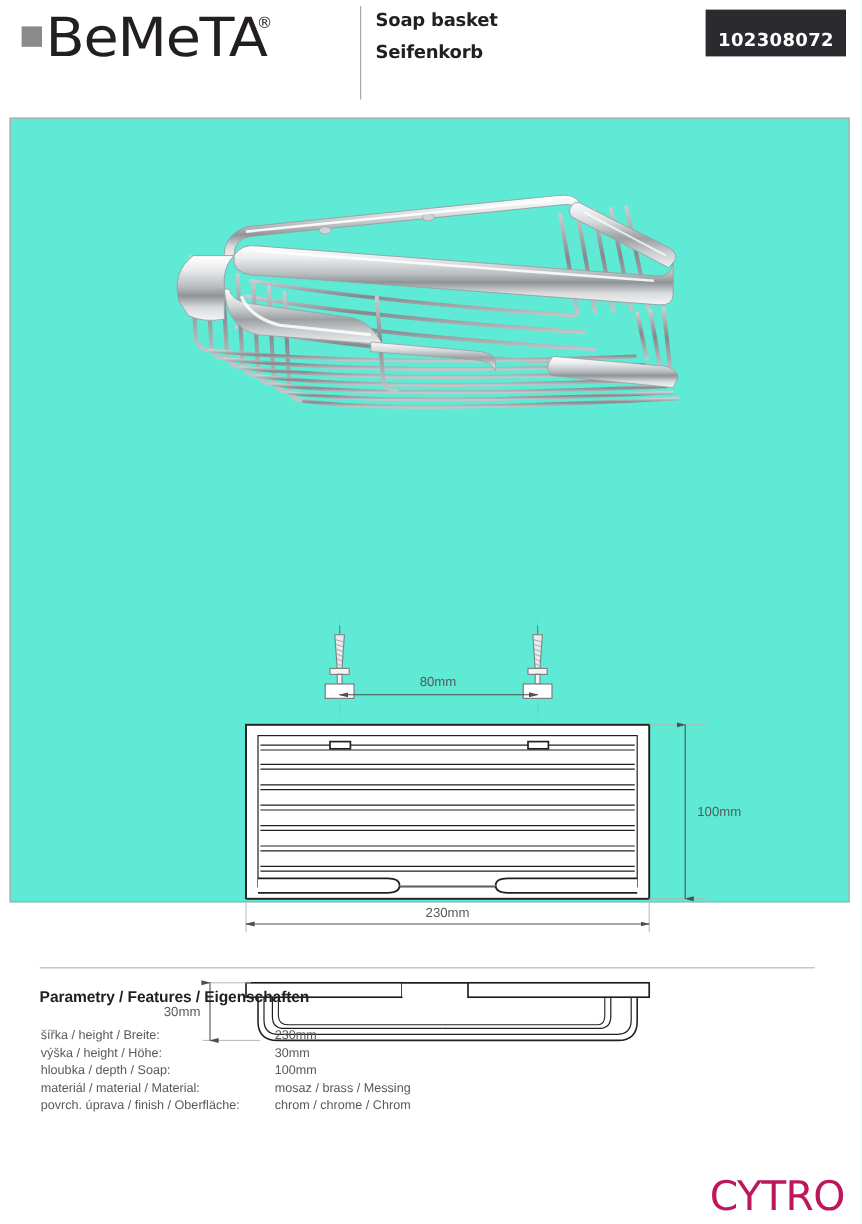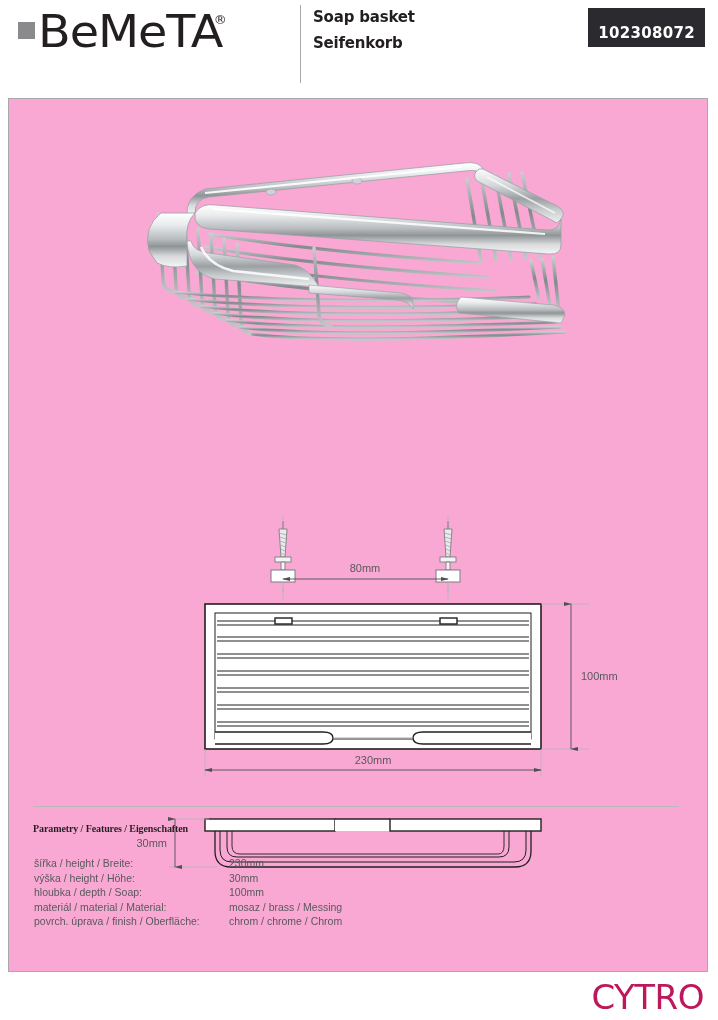--- a/index.html
+++ b/index.html
@@ -94,24 +94,24 @@
     padding: 16px 10px 5px 10px;
     line-height: 18px;
   }
 
   
   .sheet-box {
     position: absolute;
     left: 8px;
     top: 98px;
     width: 700px;
-    height: 874px;
+    height: 654px;
     border: 1px solid #a7a9ac;
     box-sizing: border-box;
-    background: #f9a8d4;
+    background: #5eead4;
     padding-left: 16px;
   }
 
   
   .photo-area {
     position: absolute;
     left: 0;
     top: 2px;
     width: 698px;
     height: 300px;
@@ -134,22 +134,22 @@
     left: 24px;
     top: 707px;
     width: 646px;
     height: 1px;
     background: #b7b9bb;
   }
   .params-title {
     position: absolute;
     left: 24px;
     top: 724px;
-    font-family: Liberation Serif, serif;
-    font-size: 10px;
+    font-family: Liberation Sans, sans-serif;
+    font-size: 13px;
     font-weight: bold;
     color: #231f20;
     letter-spacing: -0.1px;
   }
   .params-table {
     position: absolute;
     left: 25px;
     top: 757px;
     width: 500px;
     border-collapse: collapse;

